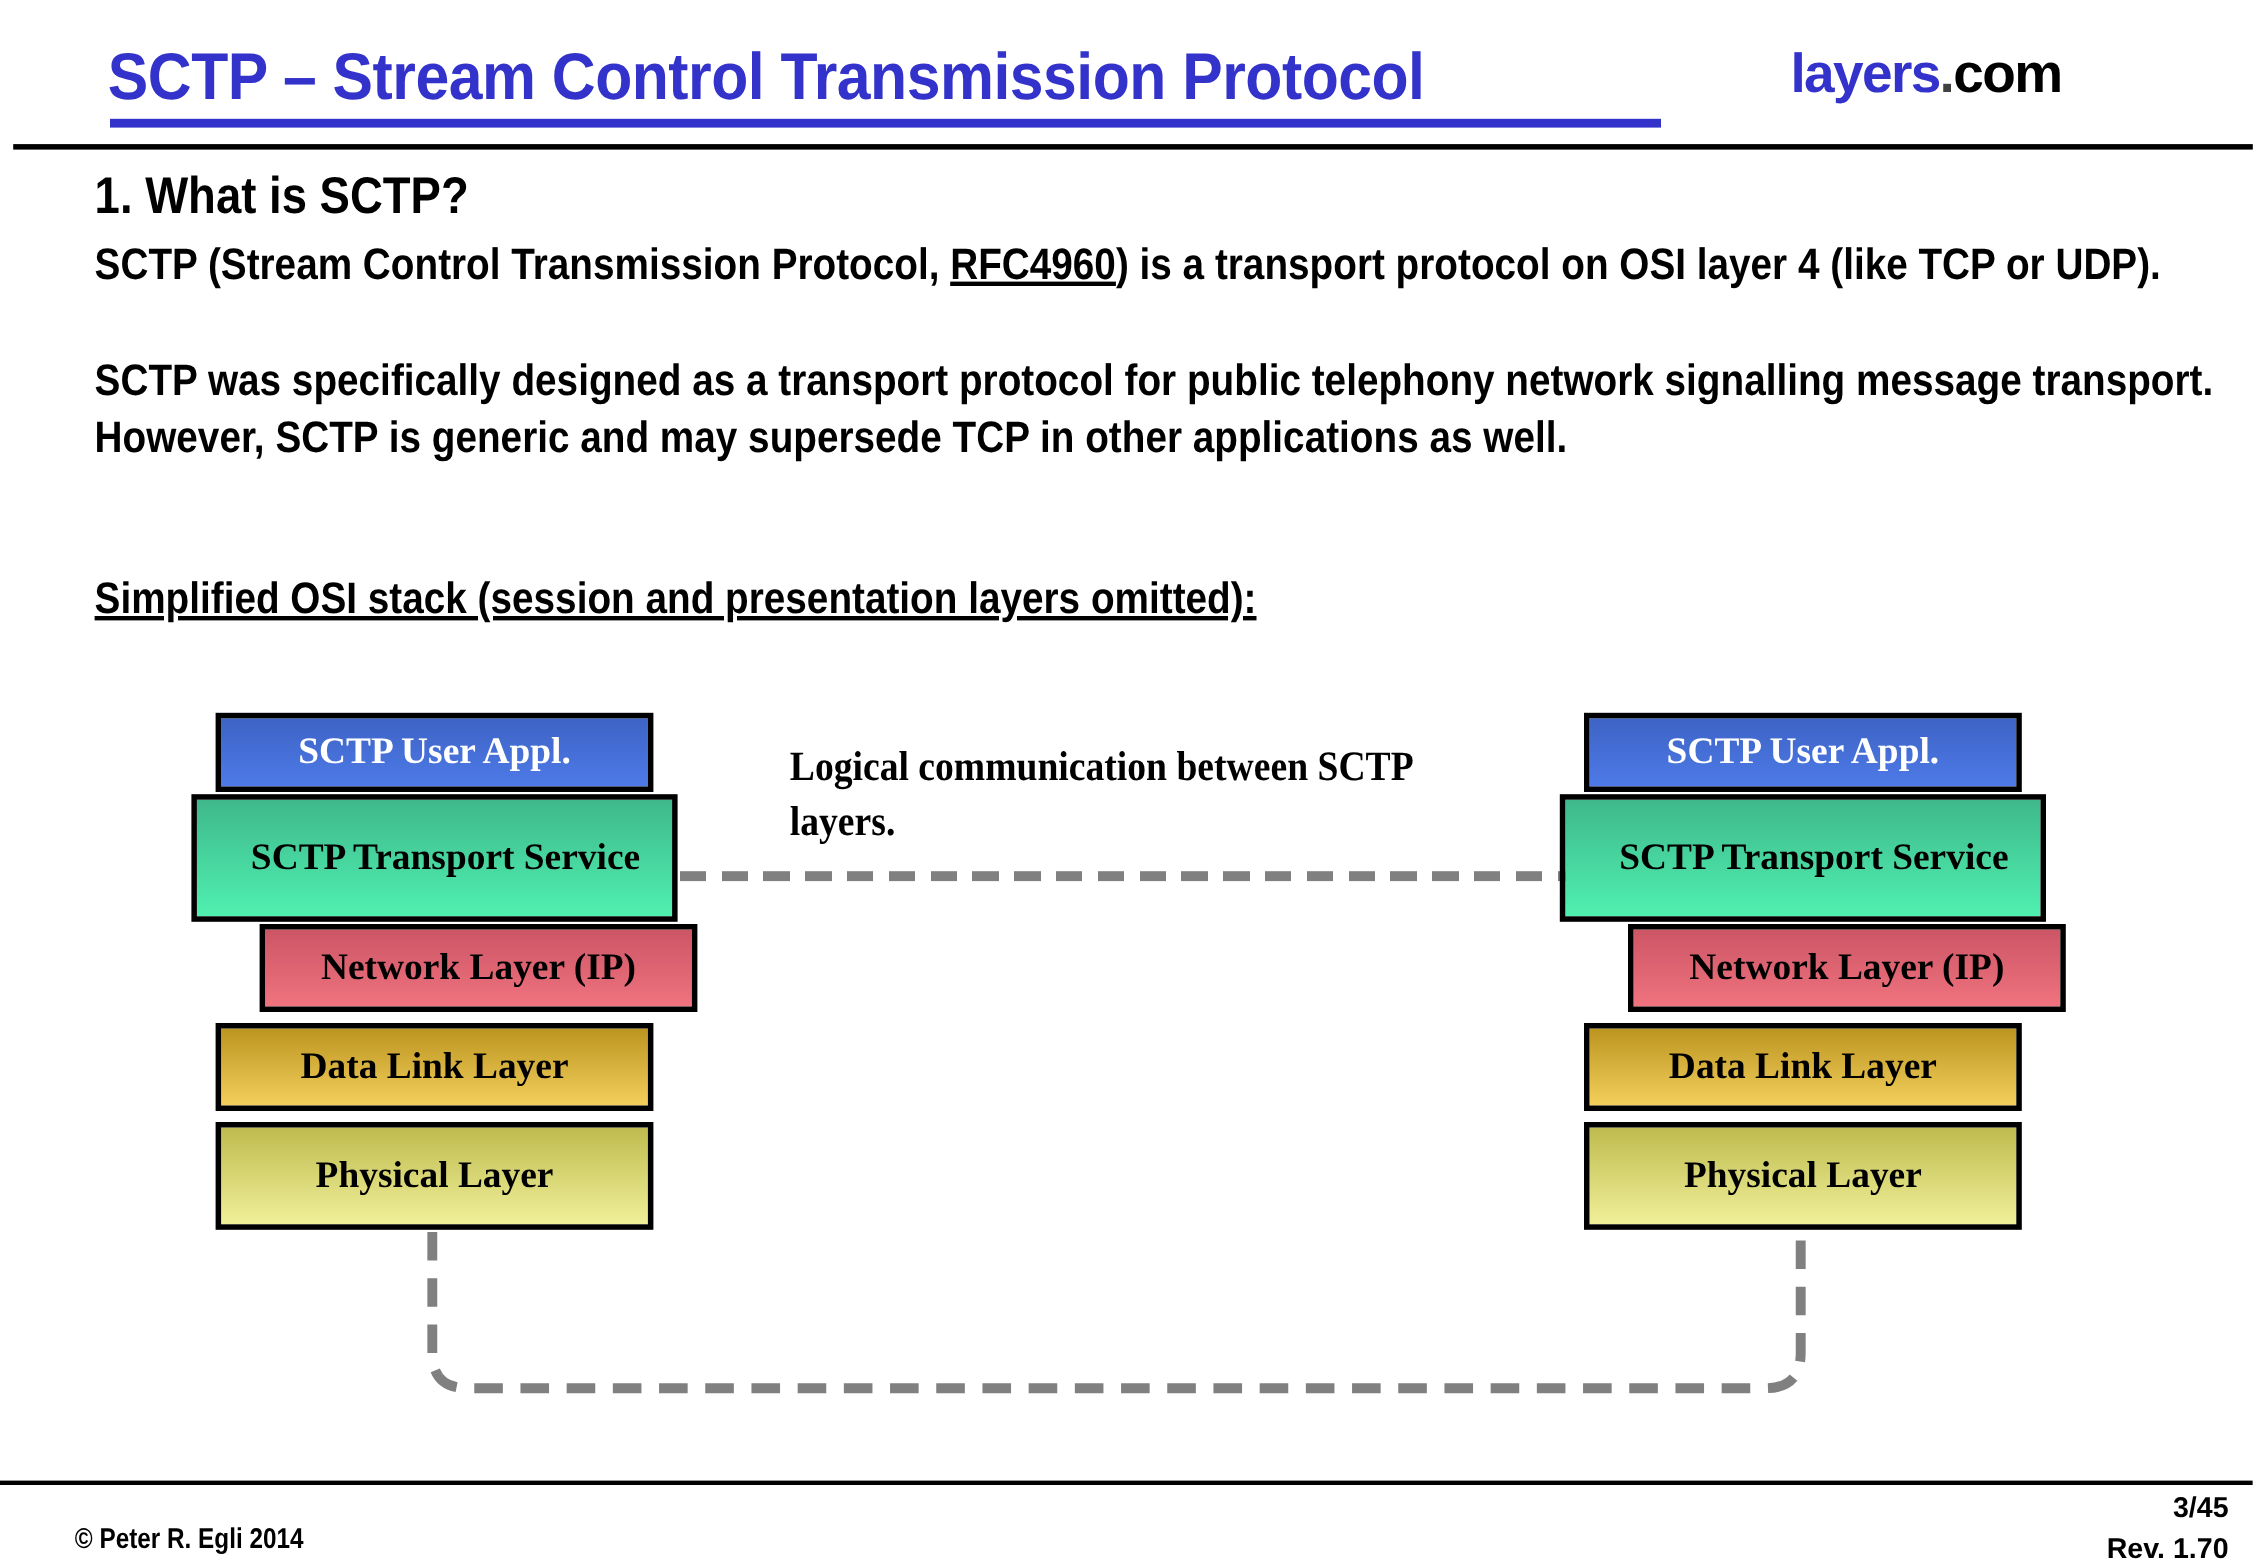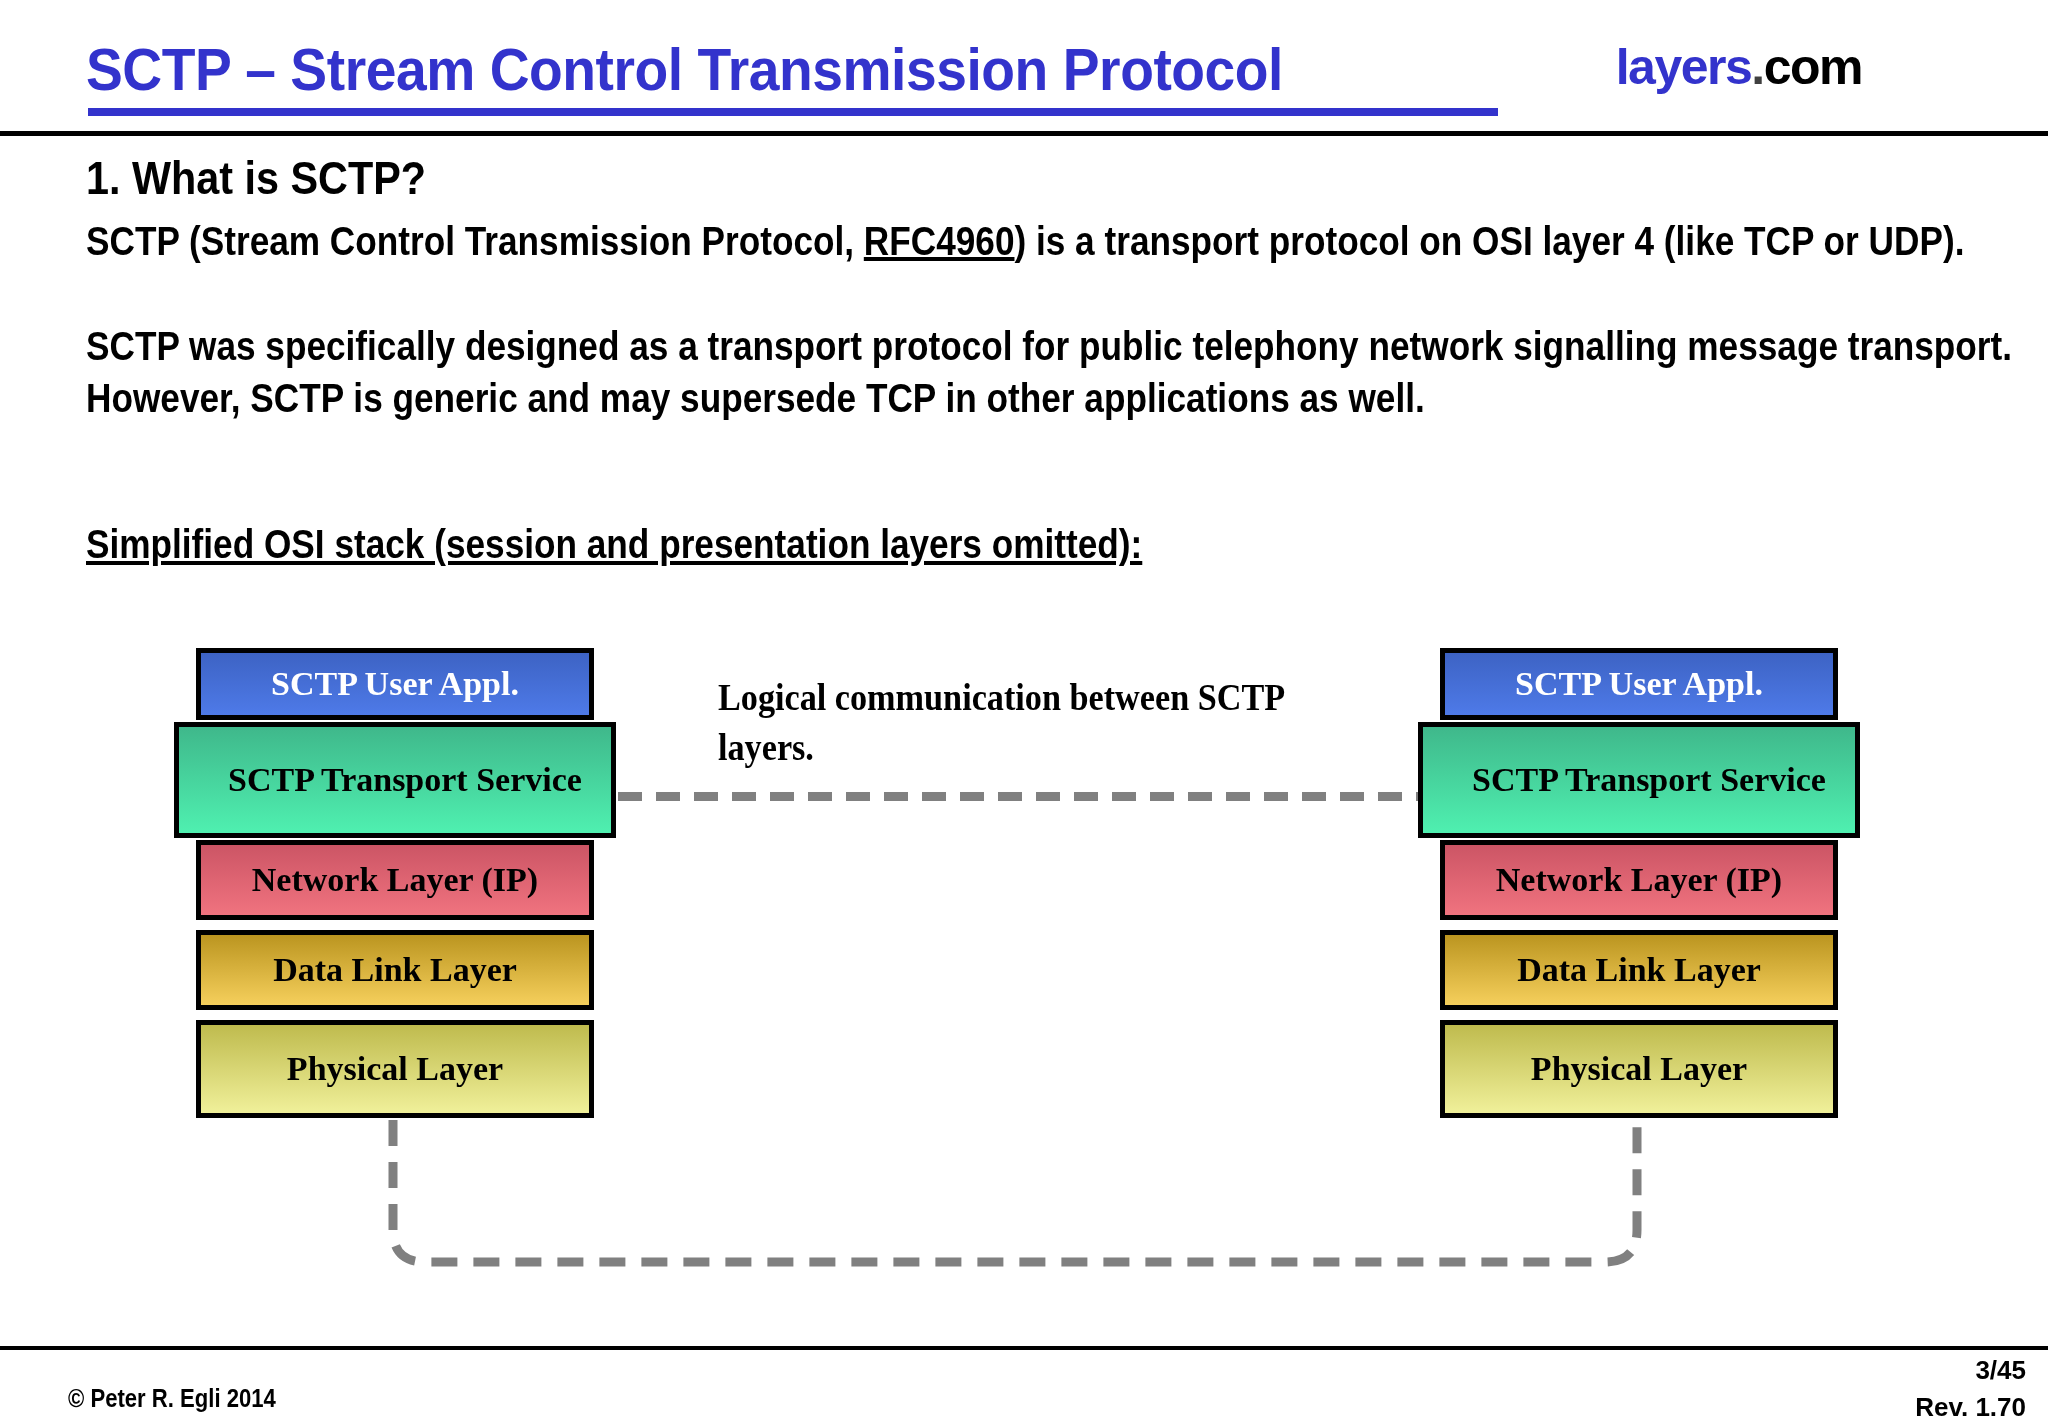--- a/index.html
+++ b/index.html
@@ -12,21 +12,21 @@
     height: 1418px;
     position: relative;
     overflow: hidden;
     font-family: "Liberation Sans", sans-serif;
     color: #000000;
   }
 
   
   #header {
     position: absolute;
-    left: 0; top: 0;
+    left: 12px; top: 0;
     width: 1880px;
     height: 134px;
   }
   #slide-title {
     position: absolute;
     left: 86px;
     top: 35px;
     font-size: 60px;
     font-weight: bold;
     font-stretch: condensed;
@@ -136,20 +136,21 @@
     background: linear-gradient(to bottom, #3d63c4 0%, #4e7ae8 100%);
     color: #ffffff;
   }
   .layer-transport {
     background: linear-gradient(to bottom, #3fb88b 0%, #4ff0b0 100%);
     z-index: 5;
     padding-left: 20px;
   }
   .layer-network {
     background: linear-gradient(to bottom, #cc5565 0%, #f0737f 100%);
+    margin-left: 40px;
   }
   .layer-datalink {
     background: linear-gradient(to bottom, #c09320 0%, #f3c martin 100%);
   }
   .layer-datalink {
     background: linear-gradient(to bottom, #bb9520 0%, #f5cf5c 100%);
   }
   .layer-physical {
     background: linear-gradient(to bottom, #bfbb4e 0%, #f0f09a 100%);
   }

